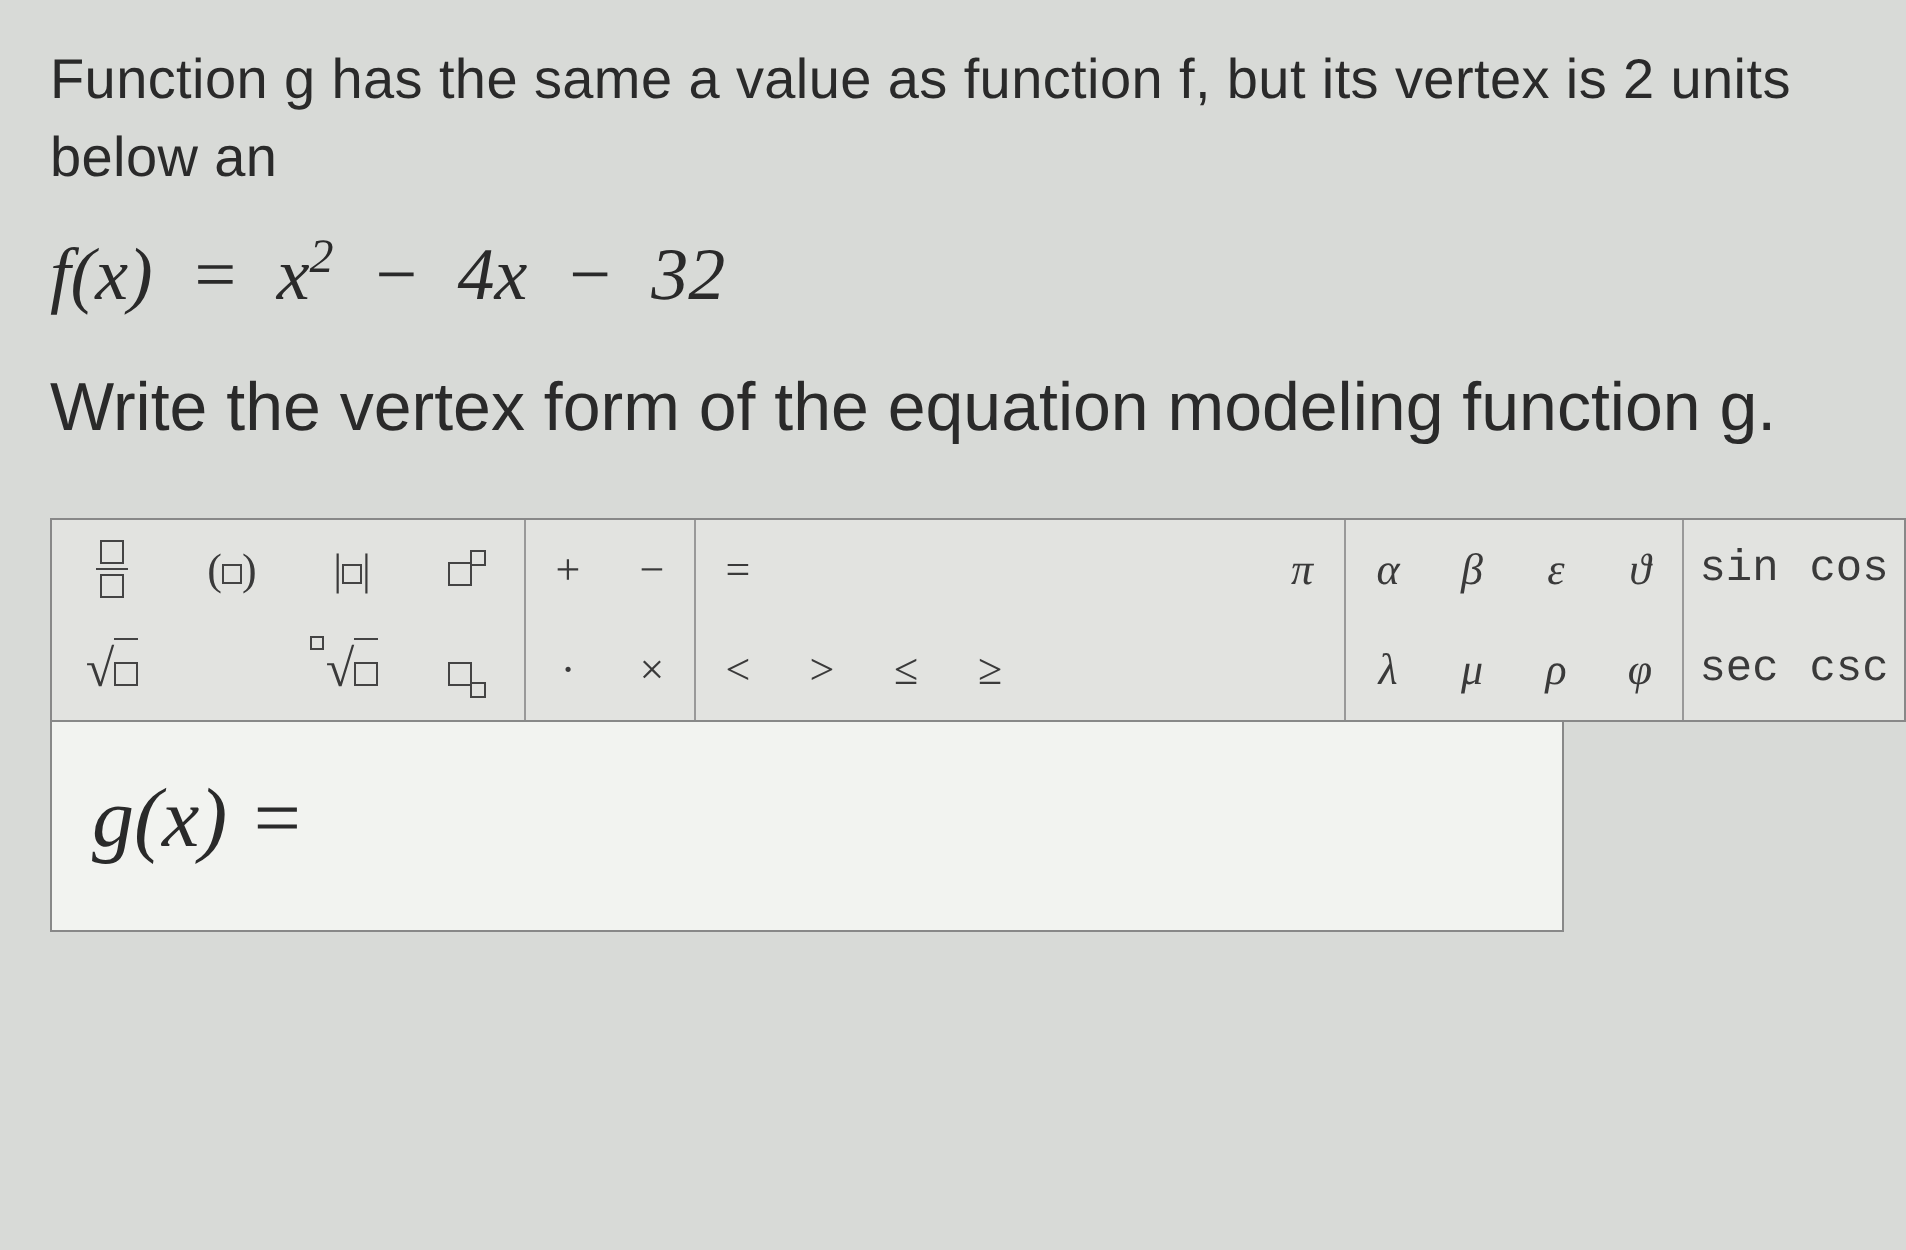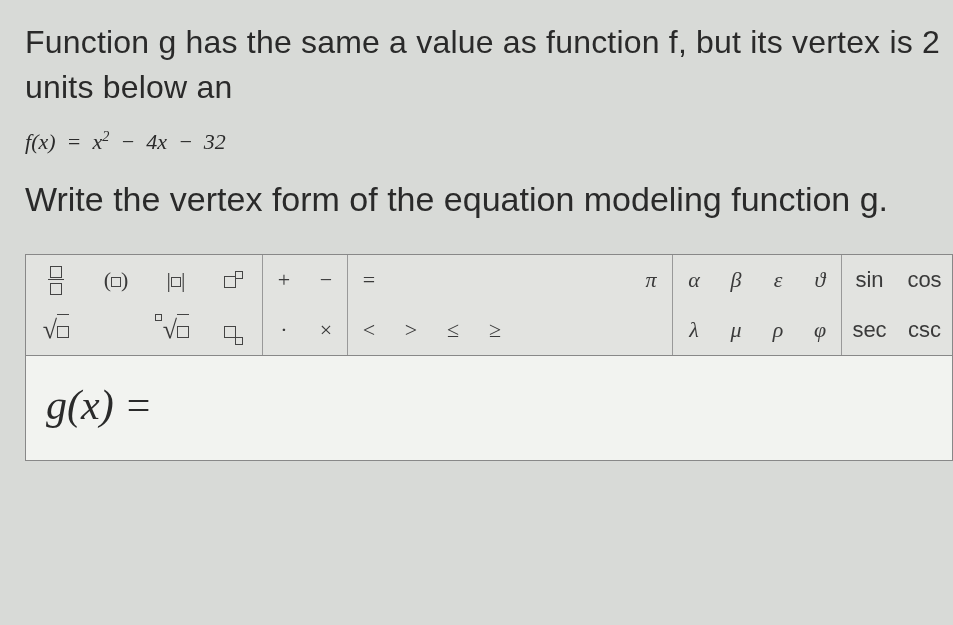--- a/index.html
+++ b/index.html
@@ -6,29 +6,29 @@
     body {
       width: 953px;
       height: 625px;
       background: #d8dad7;
       font-family: Arial, sans-serif;
       color: #2a2a2a;
       padding: 20px 0 0 25px;
       overflow: hidden;
     }
     .problem-text {
-      font-size: 32px;
+      font-size: 28px;
       line-height: 1.4;
       margin-bottom: 8px;
       font-weight: 500;
       letter-spacing: 0.2px;
     }
     .equation {
       font-family: 'Times New Roman', serif;
-      font-size: 22px;
+      font-size: 37px;
       font-style: italic;
       margin: 18px 0 25px 0;
       font-weight: 500;
     }
     .equation sup { font-size: 0.65em; }
     .instruction {
       font-size: 34px;
       margin-bottom: 35px;
       font-weight: 500;
     }
@@ -92,28 +92,28 @@
     .small-sub {
       font-size: 10px;
       position: relative;
       top: 6px;
       left: -1px;
     }
     .answer-area {
       background: #f2f3f0;
       border: 1px solid #888;
       border-top: none;
-      width: 928px;
+      width: 757px;
       min-height: 105px;
       padding: 25px 20px;
       font-family: 'Times New Roman', serif;
       font-size: 42px;
       font-style: italic;
     }
-    .trig { font-style: normal; font-family: Liberation Sans, sans-serif; font-size: 22px; }
+    .trig { font-style: normal; font-family: Liberation Mono, monospace; font-size: 22px; }
     .greek { font-style: italic; font-size: 22px; }
   </style>
 </head>
 <body>
 
 <div class="problem-text">Function g has the same a value as function f, but its vertex is 2 units below an</div>
 
 <div class="equation">
   <span>f</span>(<span>x</span>) &nbsp;=&nbsp; <span>x</span><sup>2</sup> &nbsp;−&nbsp; 4<span>x</span> &nbsp;−&nbsp; 32
 </div>

